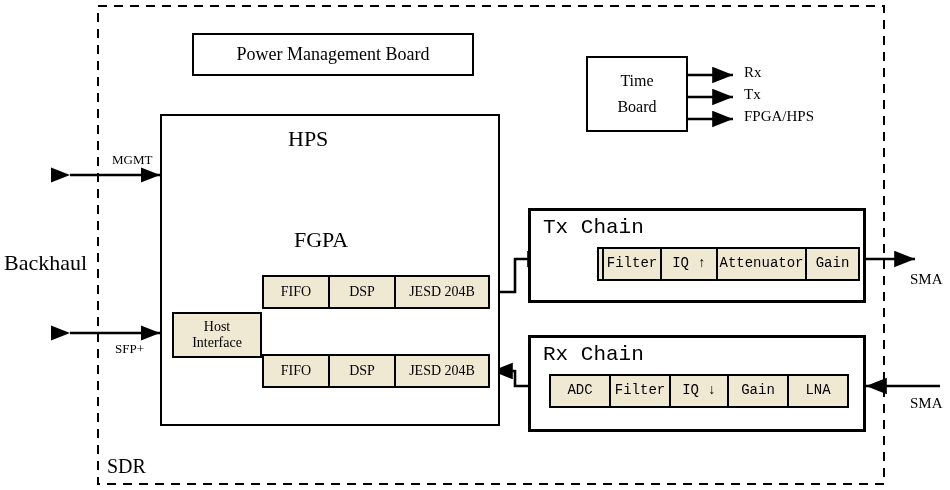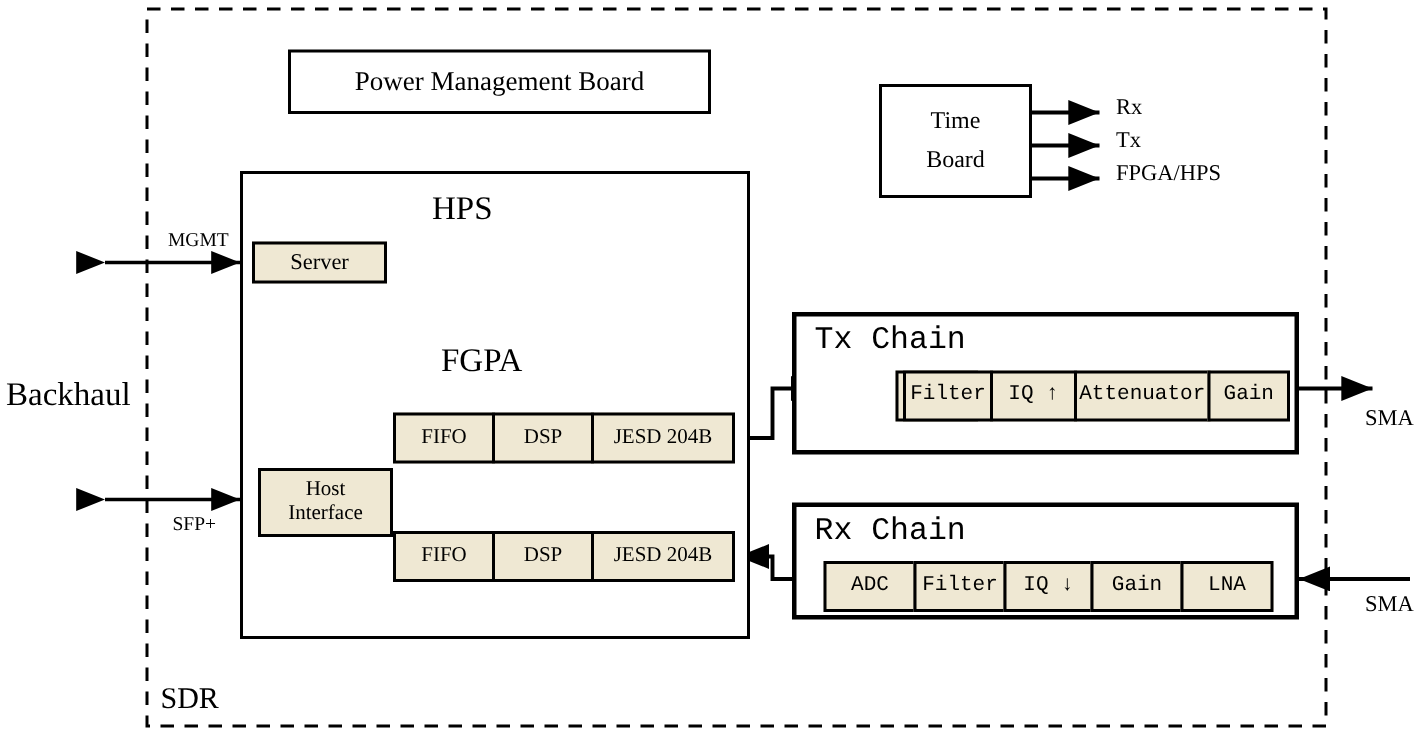--- a/index.html
+++ b/index.html
@@ -92,23 +92,20 @@
   <div class="box outline" style="left:586px;top:56px;width:102px;height:76px;flex-direction:column;font-size:16px;">
     <span>Time</span>
     <span style="margin-top:8px;">Board</span>
   </div>
 
   <div class="box outline" style="left:160px;top:114px;width:340px;height:312px;display:block;">
     <div class="lbl lbl-xl" style="left:126px;top:11px;">HPS</div>
     <div class="lbl lbl-xl" style="left:132px;top:112px;">FGPA</div>
   </div>
 
-  <div class="box filled" style="left:168px;top:161px;width:90px;height:28px;font-size:15px;">
-    <span>Server</span>
-  </div>
 
   <div class="box filled" style="left:172px;top:312px;width:90px;height:46px;flex-direction:column;font-size:14px;font-family:Liberation Serif, serif;">
     <span>Host</span>
     <span>Interface</span>
   </div>
 
   <div style="position:absolute;left:262px;top:275px;width:228px;height:34px;">
     <div class="seg" style="left:0;top:0;width:68px;height:34px;">
       <span>FIFO</span>
     </div>
@@ -146,21 +143,21 @@
       </div>
       <div class="seg" style="left:167px;top:0;width:91px;height:34px;">
         <span>Attenuator</span>
       </div>
       <div class="seg" style="left:256px;top:0;width:55px;height:34px;">
         <span>Gain</span>
       </div>
     </div>
   </div>
 
-  <div class="box chain-outer" style="left:528px;top:335px;width:338px;height:78px;display:block;">
+  <div class="box chain-outer" style="left:528px;top:335px;width:338px;height:97px;display:block;">
     <div class="chain-title">Rx Chain</div>
     <div style="position:absolute;left:18px;top:36px;height:34px;">
       <div class="seg" style="left:0;top:0;width:62px;height:34px;">
         <span>ADC</span>
       </div>
       <div class="seg" style="left:60px;top:0;width:62px;height:34px;">
         <span>Filter</span>
       </div>
       <div class="seg" style="left:120px;top:0;width:60px;height:34px;">
         <span>IQ ↓</span>

